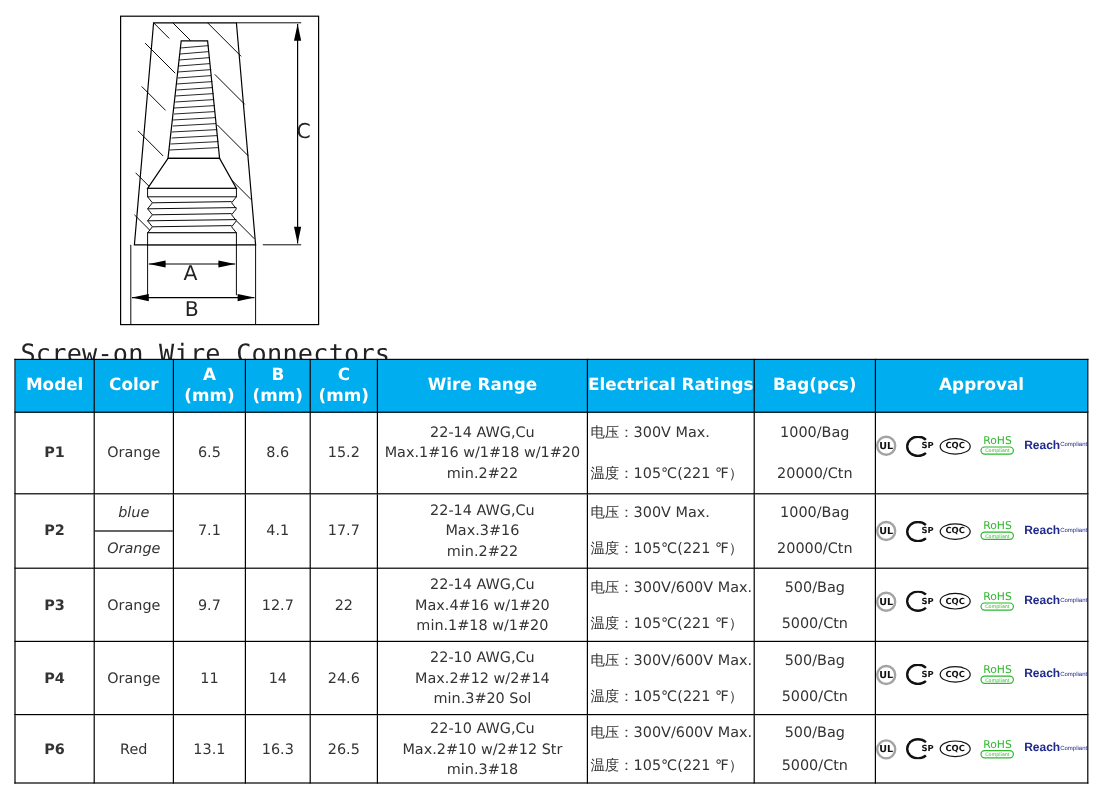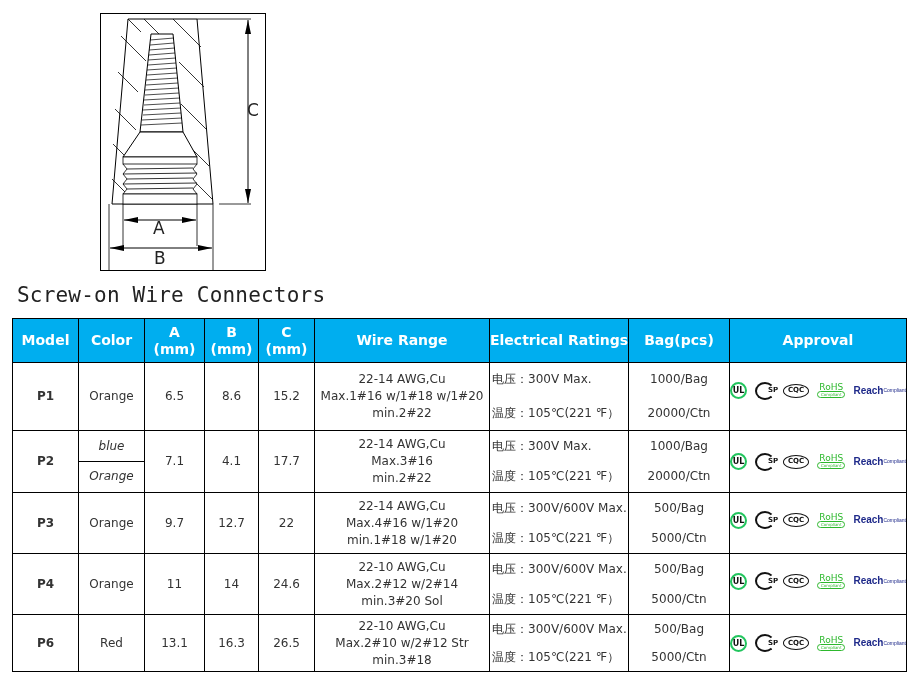--- a/index.html
+++ b/index.html
@@ -1,34 +1,34 @@
 <!DOCTYPE html>
 <html><head>
 <meta charset="utf-8">
 <style>
   html, body { margin: 0; padding: 0; background: #ffffff; }
   body { width: 922px; height: 677px; position: relative; overflow: hidden; font-family: "DejaVu Sans", sans-serif; }
   .diagram { position: absolute; left: 100px; top: 13px; width: 164px; height: 256px; border: 1px solid #000; background: #fff; }
   .diagram svg { display: block; }
   .title { position: absolute; left: 17px; top: 283px; font-family: "DejaVu Sans Mono", "Liberation Mono", monospace; font-size: 21px; color: #222; letter-spacing: 0.2px; }
-  table.spec { position: absolute; left: 12px; top: 318px; border-collapse: collapse; table-layout: fixed; }
+  table.spec { position: absolute; left: 12px; top: 299px; border-collapse: collapse; table-layout: fixed; }
   table.spec th, table.spec td { border: 1px solid #000; text-align: center; vertical-align: middle; padding: 0; }
   table.spec th { background: #00aeef; color: #fff; font-family: "DejaVu Sans", sans-serif; font-weight: bold; font-size: 14px; height: 43px; line-height: 17px; }
   table.spec td { font-family: "DejaVu Sans", sans-serif; font-size: 12px; color: #333; line-height: 17px; }
   td.model { font-family: "DejaVu Serif", serif; font-weight: bold; font-size: 15px; color: #333; }
   td.elec { text-align: left !important; padding-left: 2px !important; }
   .pair { display: flex; flex-direction: column; justify-content: space-around; height: 100%; }
   .pair span { display: block; }
   td.color-split { padding: 0; font-style: italic; }
   .split-wrap { display: flex; flex-direction: column; height: 60px; }
   .split-wrap div { flex: 1; display: flex; align-items: center; justify-content: center; }
   .split-wrap div:first-child { border-bottom: 1px solid #000; }
   .approvals { display: flex; align-items: center; justify-content: center; gap: 8px; margin-top: -12px; }
   .logo { display: inline-flex; align-items: center; justify-content: center; }
-  .ul { width: 17px; height: 17px; border: 2px solid #22c55e; border-radius: 50%; font-size: 8px; font-weight: bold; color: #111; box-sizing: border-box; font-family: "DejaVu Sans", sans-serif; }
+  .ul { width: 17px; height: 17px; border: 2px solid #a3a3a3; border-radius: 50%; font-size: 8px; font-weight: bold; color: #111; box-sizing: border-box; font-family: "DejaVu Sans", sans-serif; }
   .csa { width: 18px; height: 18px; border: 2.5px solid #111; border-radius: 50%; border-right-color: transparent; font-size: 7px; font-weight: bold; color: #111; box-sizing: border-box; padding-left: 16px; }
   .cqc { width: 26px; height: 14px; border: 1.5px solid #111; border-radius: 50%; font-size: 7px; font-weight: bold; color: #111; box-sizing: border-box; }
   .rohs { flex-direction: column; line-height: 8px; color: #2db82d; font-weight: normal; font-size: 9px; }
   .rohs small { font-size: 4px; border: 1px solid #2db82d; border-radius: 4px; padding: 0 3px; line-height: 5px; }
   .reach { flex-direction: row; line-height: 8px; color: #1f2a8a; font-weight: bold; font-size: 10px; font-family: "Liberation Sans", sans-serif; }
   .reach small { font-size: 5px; font-weight: normal; line-height: 5px; }
 </style>
 </head>
 <body>
 

